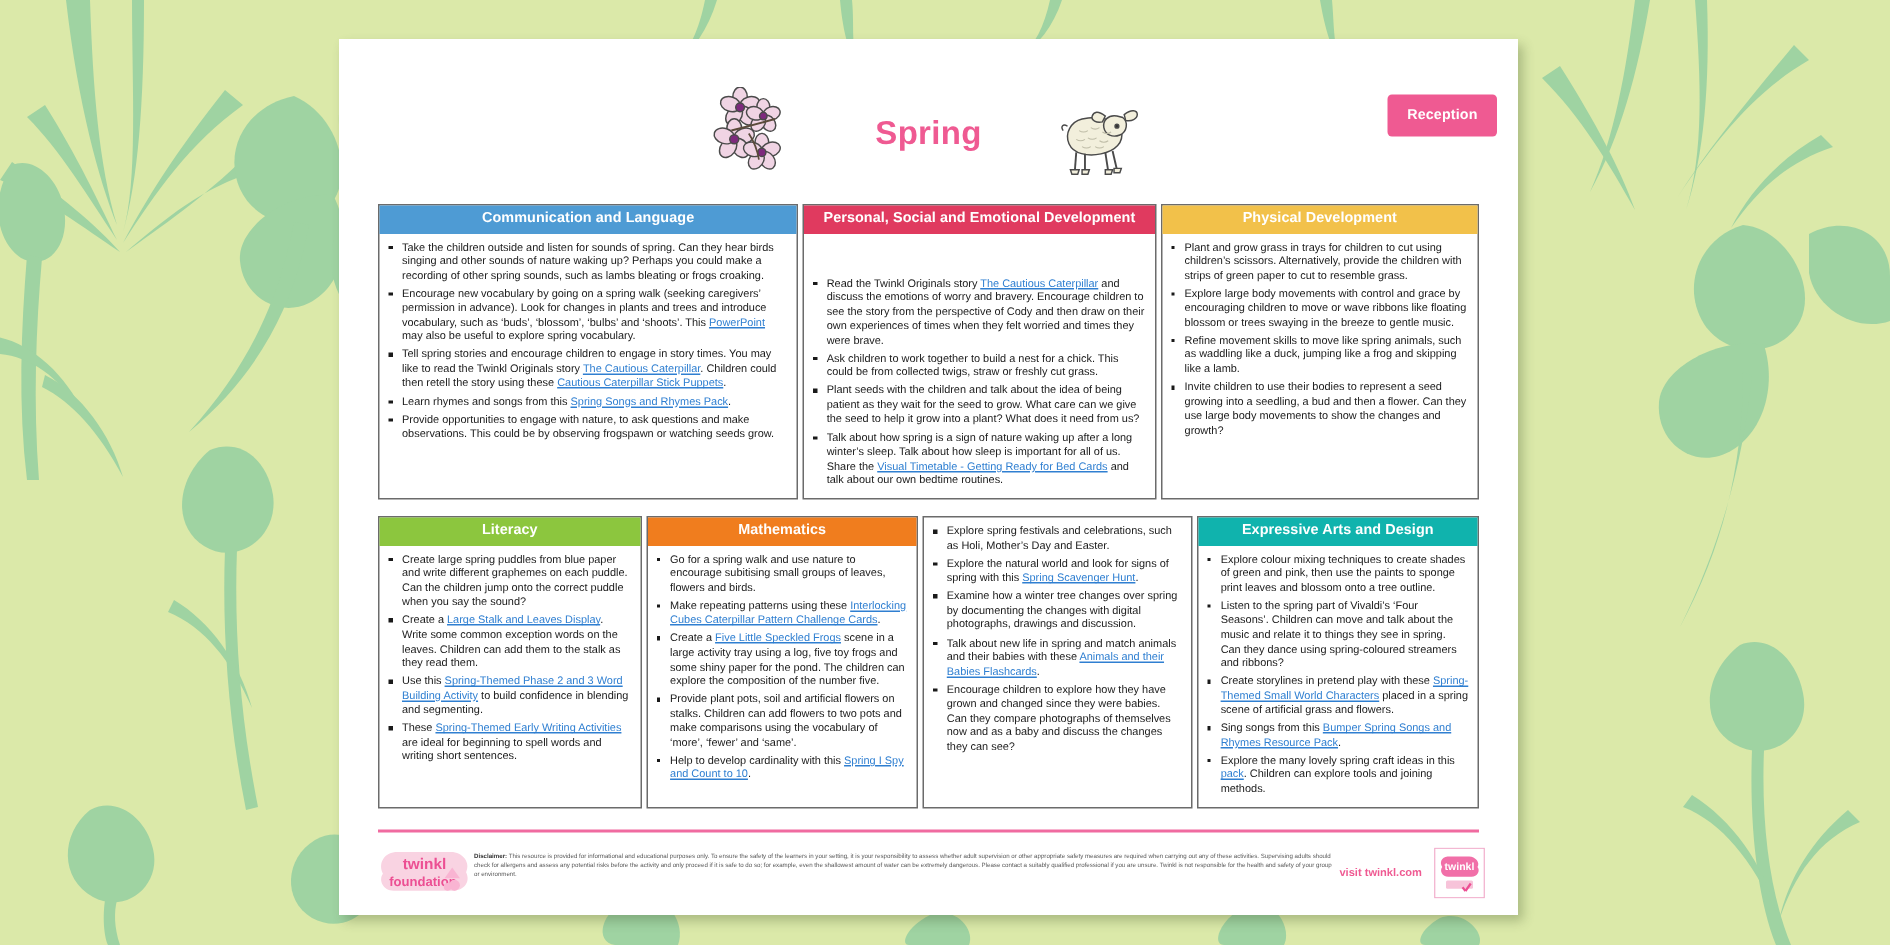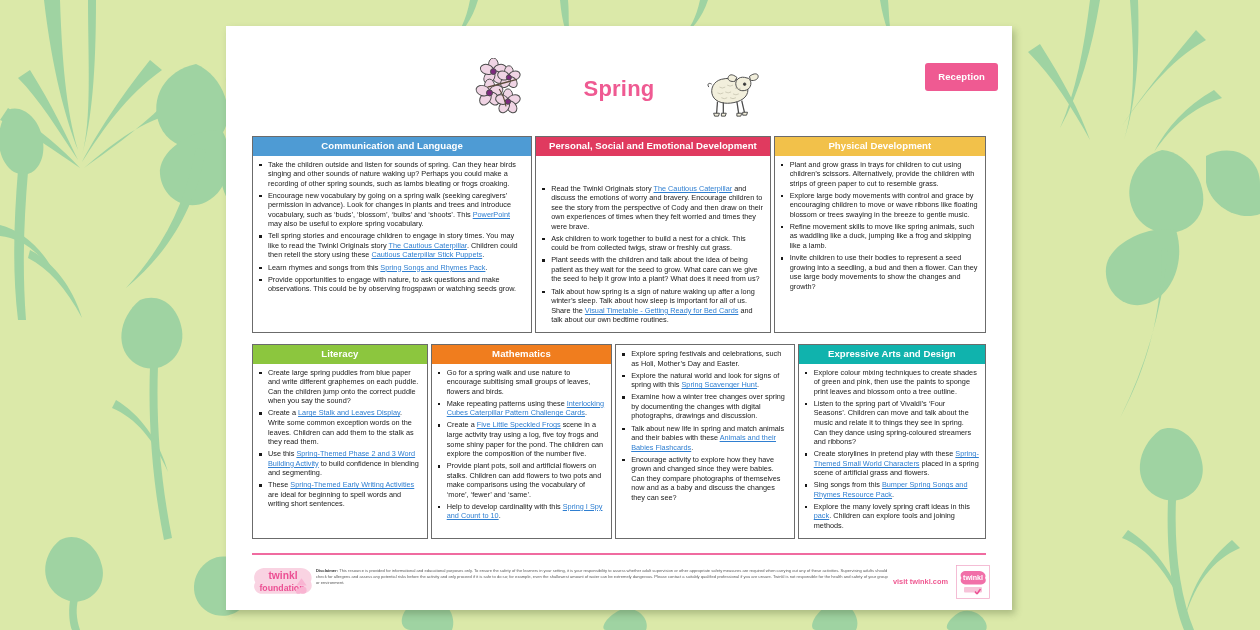--- a/index.html
+++ b/index.html
@@ -368,21 +368,21 @@
           </div>
         </div>
 
         <div class="block w-utw">
           <div class="block-body">
             <ul class="items">
                 <li>Explore spring festivals and celebrations, such as Holi, Mother’s Day and Easter.</li>
                 <li>Explore the natural world and look for signs of spring with this <span class="lnk">Spring Scavenger Hunt</span>.</li>
                 <li>Examine how a winter tree changes over spring by documenting the changes with digital photographs, drawings and discussion.</li>
                 <li>Talk about new life in spring and match animals and their babies with these <span class="lnk">Animals and their Babies Flashcards</span>.</li>
-                <li>Encourage activity to explore how they have grown and changed since they were babies. Can they compare photographs of themselves now and as a baby and discuss the changes they can see?</li>
+                <li>Encourage children to explore how they have grown and changed since they were babies. Can they compare photographs of themselves now and as a baby and discuss the changes they can see?</li>
               </ul>
           </div>
         </div>
 
         <div class="block w-ead">
           <div class="block-head" style="background: rgb(16, 179, 173);">Expressive Arts and Design</div>
           <div class="block-body">
             <ul class="items">
                 <li>Explore colour mixing techniques to create shades of green and pink, then use the paints to sponge print leaves and blossom onto a tree outline.</li>
                 <li>Listen to the spring part of Vivaldi’s ‘Four Seasons’. Children can move and talk about the music and relate it to things they see in spring. Can they dance using spring-coloured streamers and ribbons?</li>

